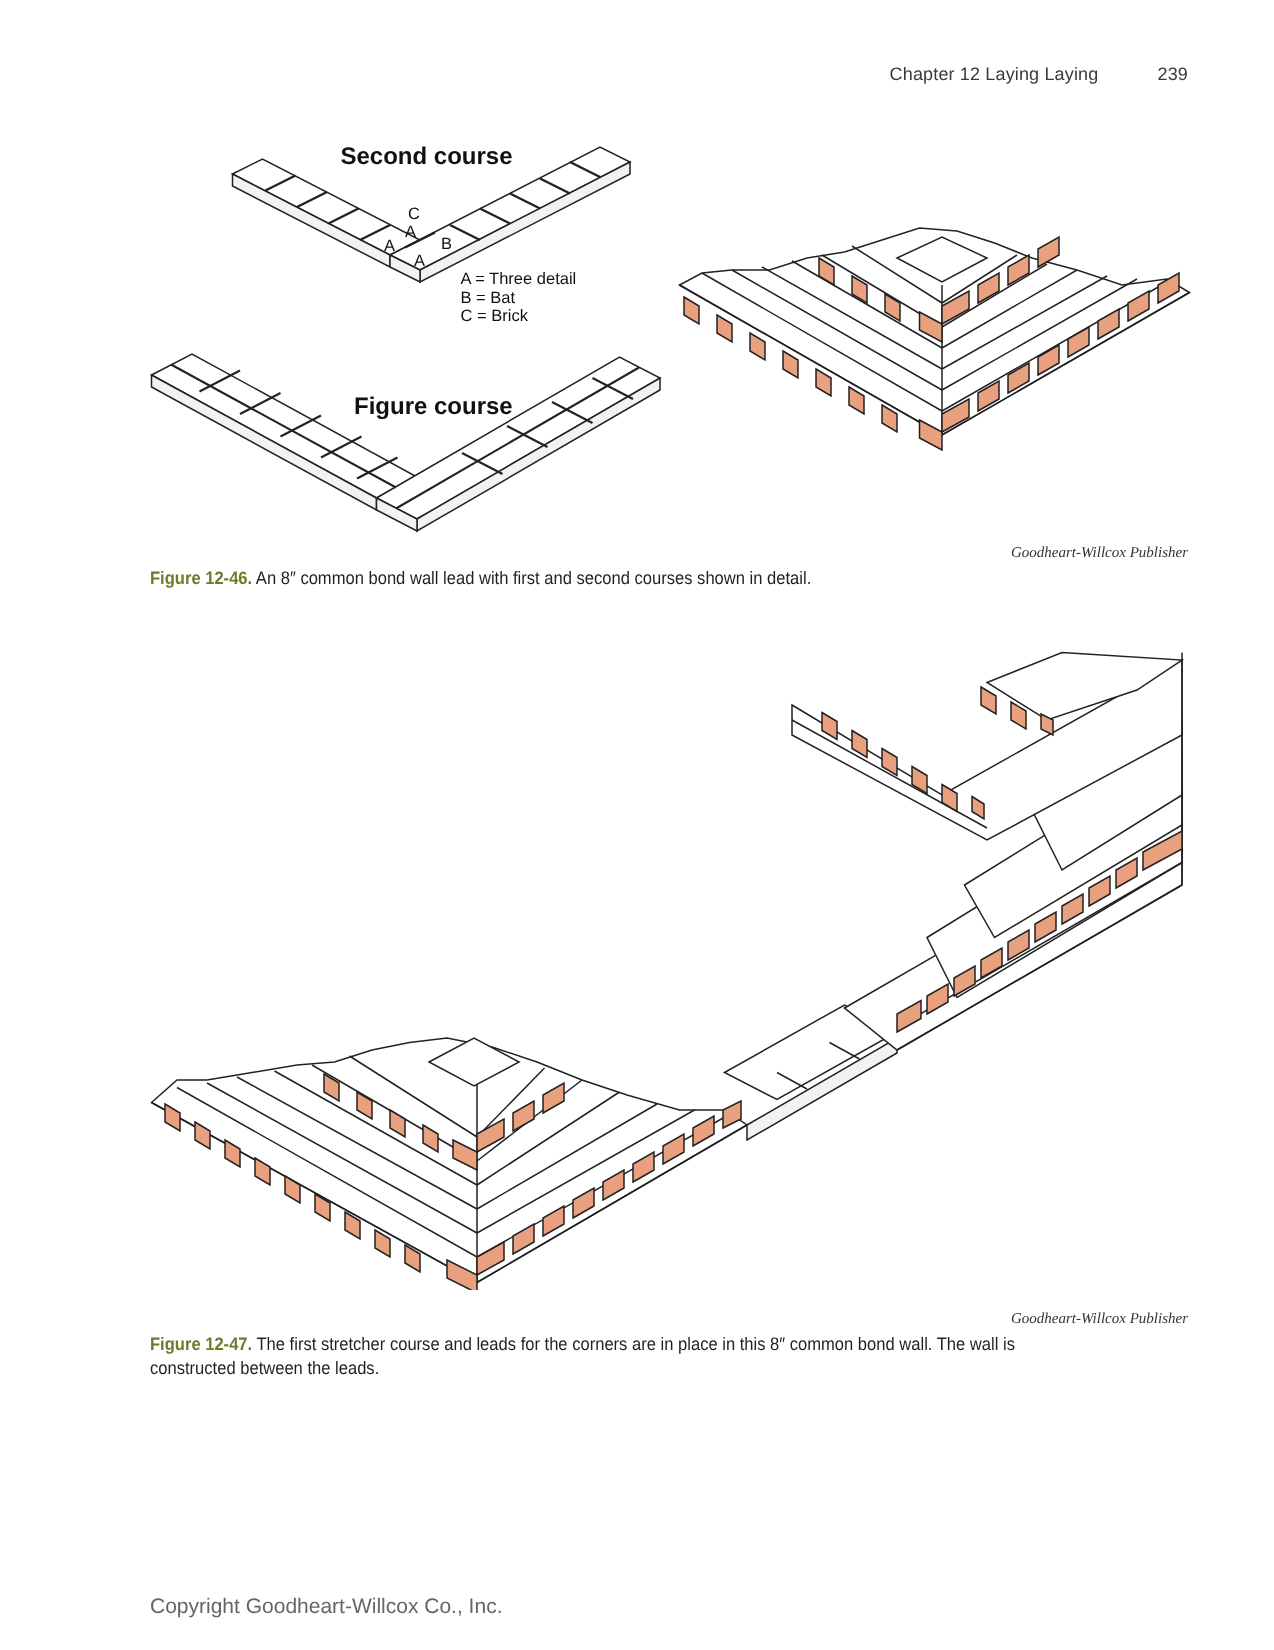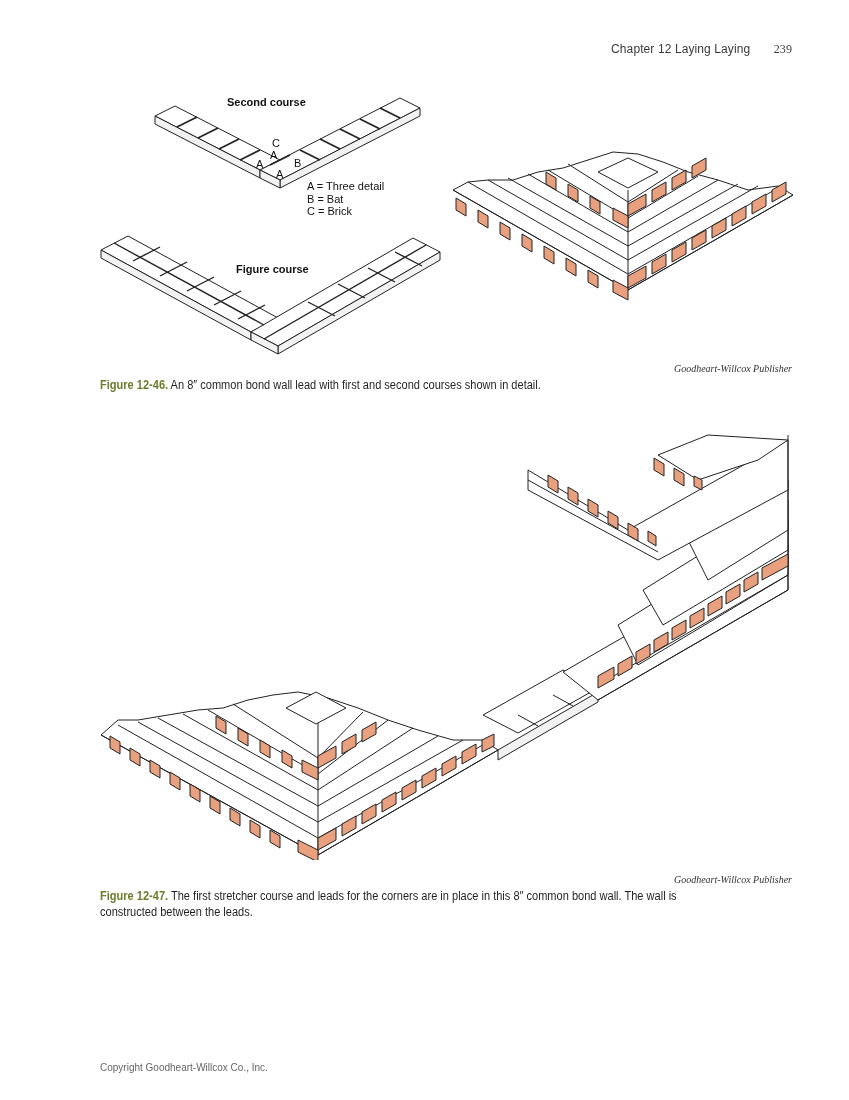--- a/index.html
+++ b/index.html
@@ -1,27 +1,27 @@
 <!DOCTYPE html>
 <html><head>
 <meta charset="utf-8">
 <style>
   html, body { margin:0; padding:0; background:#ffffff; }
   body { width:849px; height:1100px; position:relative; overflow:hidden; font-family:"Liberation Sans", sans-serif; color:#231f20; }
   .running-head { position:absolute; top:42px; right:57px; font-family:"Liberation Sans Narrow","Liberation Sans", sans-serif; font-size:12px; color:#3a3a3a; letter-spacing:0.1px; }
   .running-head .chap { margin-right:0; }
-  .running-head .pg { margin-left:20px;font-family:Liberation Serif, serif; }
+  .running-head .pg { margin-left:36px; }
   .fig { position:absolute; }
   .credit { position:absolute; right:57px; font-size:10px; font-style:italic; color:#333;font-family:Liberation Serif, serif; }
   .caption { position:absolute; left:100px; width:660px; font-size:12px; line-height:16px; color:#231f20; transform:scaleX(0.92); transform-origin:left top; }
   .caption .fig-no { color:#6b7c2c; font-weight:bold; }
   .label { position:absolute; font-size:12px; color:#111; }
-  .label.bold { font-weight:bold; font-size:11px; }
+  .label.bold { font-weight:bold; font-size:16px; }
   .legend { position:absolute; font-size:11px; line-height:12.5px; color:#111; }
-  .footer { position:absolute; left:100px; top:1062px; font-size:10px; color:#666; }
+  .footer { position:absolute; left:100px; top:1062px; font-size:14px; color:#666; }
   svg .b { fill:#fff; stroke:#222; stroke-width:1; }
   svg .h { fill:#e8a07e; stroke:#222; stroke-width:1; }
   svg .s { fill:#f2f2f2; stroke:#222; stroke-width:1; }
 </style>
 </head>
 <body>
 
 <div class="running-head">
   <span class="chap">Chapter 12</span>
   <span>Laying Laying</span>

